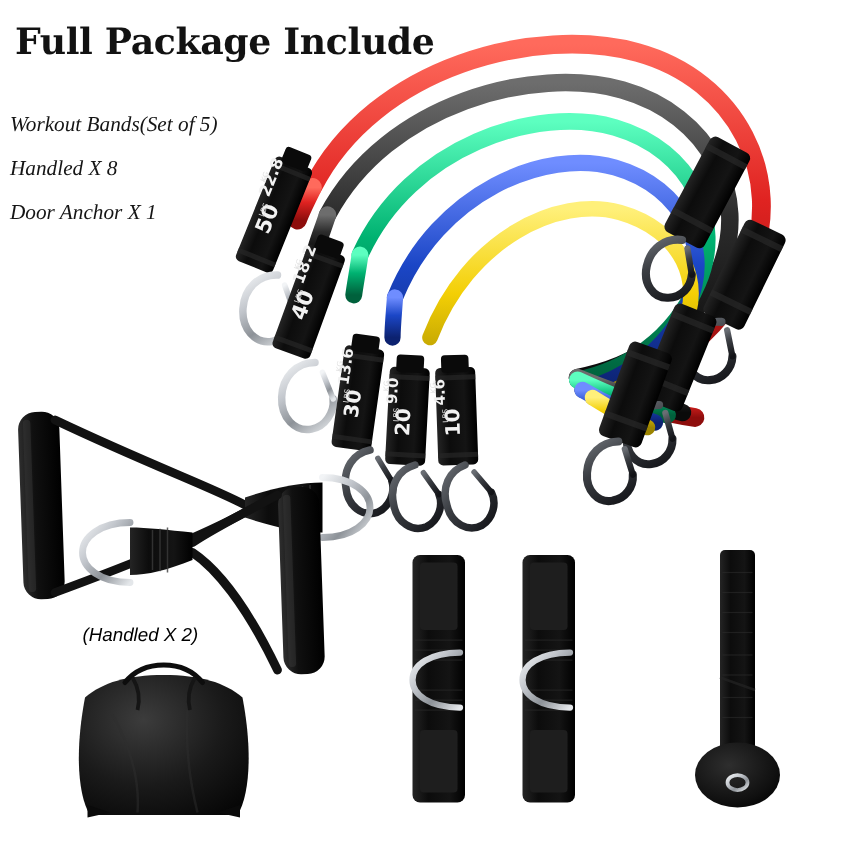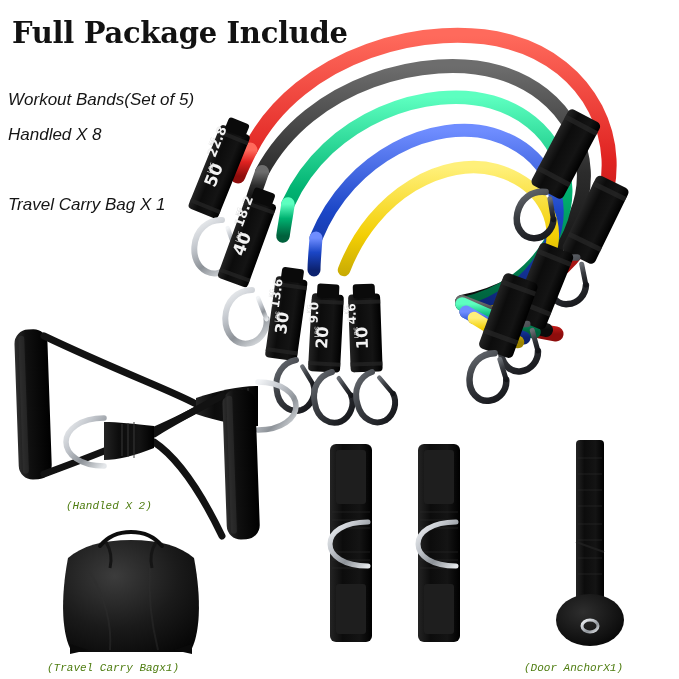--- a/index.html
+++ b/index.html
@@ -5,40 +5,40 @@
   html,body{margin:0;padding:0;background:#fff;}
   body{width:679px;height:679px;position:relative;overflow:hidden;
        font-family:"Liberation Serif",serif;background:#ffffff;}
 
   #stage{position:absolute;left:0;top:0;width:679px;height:679px;margin-top:12px;}
 
   
   .title{position:absolute;left:12px;top:4px;font-family:"DejaVu Serif",serif;
          font-weight:bold;font-size:29px;letter-spacing:-0.3px;color:#121212;
          white-space:nowrap;}
-  .bullet{position:absolute;left:8px;font-family:Liberation Sans, sans-serif;
+  .bullet{position:absolute;left:8px;font-family:Liberation Serif, serif;
           font-style:italic;font-size:17px;color:#151515;white-space:nowrap;}
-  .caption{position:absolute;font-family:Liberation Mono, monospace;font-style:italic;
-           font-size:11px;color:#4d7c0f;white-space:nowrap;}
+  .caption{position:absolute;font-family:Liberation Sans, sans-serif;font-style:italic;
+           font-size:15px;color:#000000;white-space:nowrap;}
 
   
   .svgwrap{position:absolute;left:0;top:0;width:679px;height:679px;
            pointer-events:none;}
   .svgwrap svg{display:block;}
 </style>
 </head>
 <body>
 
 <div id="stage">
 
   <div class="title">Full Package Include</div>
 
   <div class="bullet" style="top:78px">Workout Bands(Set of 5)</div>
   <div class="bullet" style="top:113px">Handled X 8</div>
-  <div class="bullet" style="top:183px">Travel Carry Bag X 1</div>
+  <div class="bullet" style="top:148px">Door Anchor X 1</div>
 
   <div class="svgwrap">
   <svg width="679" height="679" viewBox="0 0 679 679" xmlns="http://www.w3.org/2000/svg">
     <defs>
       <linearGradient id="tubeShineR" x1="0" y1="0" x2="0" y2="1">
         <stop offset="0%" stop-color="#ff6a5c"></stop>
         <stop offset="45%" stop-color="#e02321"></stop>
         <stop offset="100%" stop-color="#8e0d0c"></stop>
       </linearGradient>
       <linearGradient id="tubeShineK" x1="0" y1="0" x2="0" y2="1">
@@ -338,16 +338,14 @@
       </g>
       <path d="M576 530 L 604 540" stroke="#242424" stroke-width="2" opacity="0.7"></path>
       <ellipse cx="590" cy="608" rx="34" ry="26" fill="url(#discGrad)"></ellipse>
       <ellipse cx="590" cy="614" rx="8" ry="6" fill="none" stroke="url(#metalGrad)" stroke-width="3"></ellipse>
     </g>
 
   </svg>
   </div>
 
   <div class="caption" style="left:66px;top:488px">(Handled X 2)</div>
-  <div class="caption" style="left:47px;top:650px">(Travel Carry Bagx1)</div>
-  <div class="caption" style="left:524px;top:650px">(Door AnchorX1)</div>
 
 </div>
 
 </body></html>

